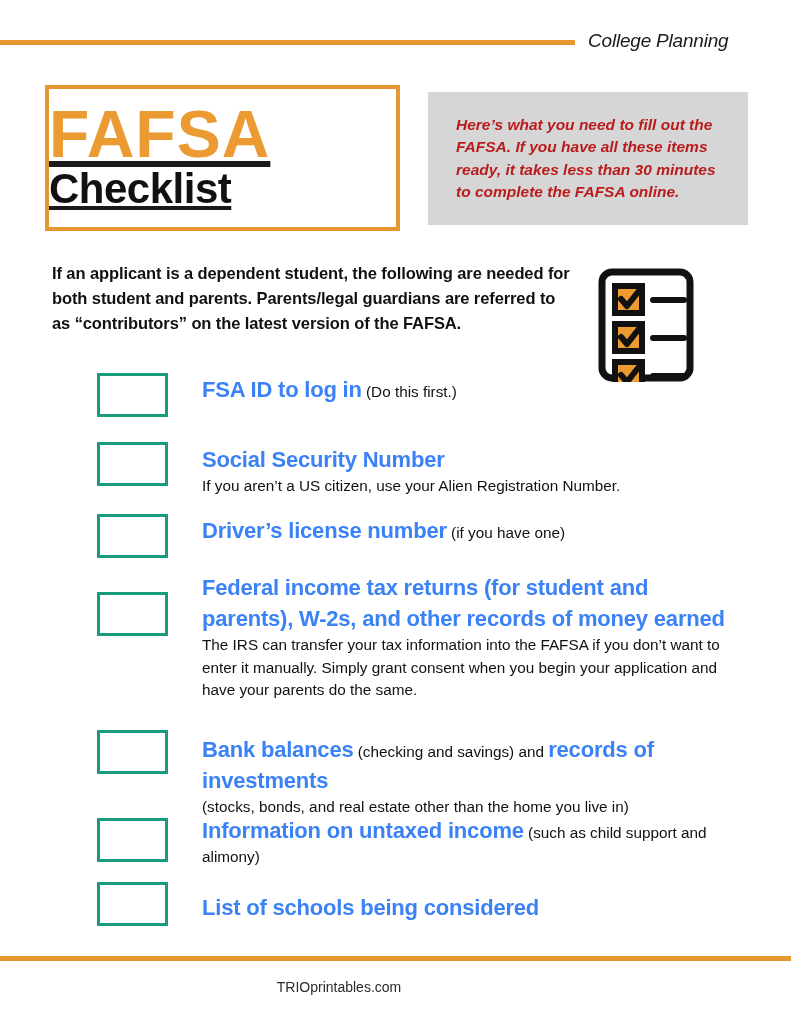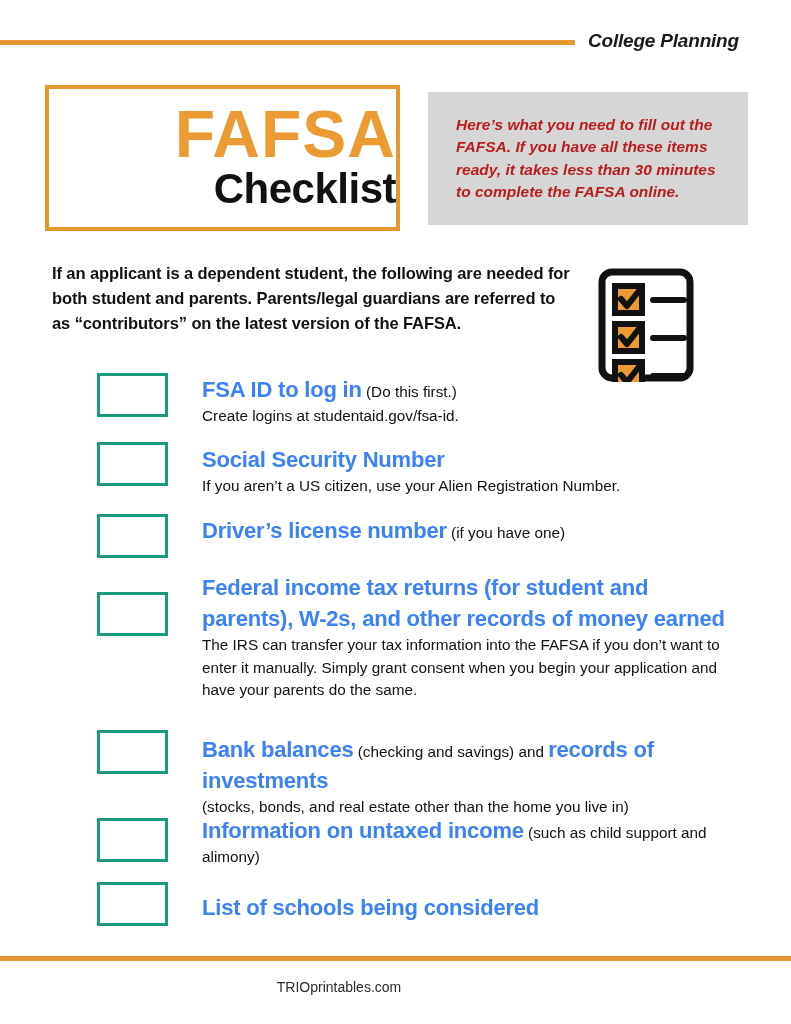--- a/index.html
+++ b/index.html
@@ -23,41 +23,42 @@
     top: 40px;
     width: 575px;
     height: 5px;
     background: #e8962f;
   }
   #header-title {
     position: absolute;
     left: 588px;
     top: 30px;
     font-size: 19px;
-    font-weight: bold;
+    font-weight: normal;
     font-style: italic;
     letter-spacing: -0.2px;
     color: #1a1a1a;
     white-space: nowrap;
   }
 
   
   #title-box {
     position: absolute;
     left: 45px;
     top: 85px;
     width: 355px;
     height: 146px;
     border: 4px solid #e8962f;
     background: #ffffff;
     box-sizing: border-box;
     display: flex;
     flex-direction: column;
-    align-items: flex-end;
+    align-items: flex-start;
     justify-content: center;
+    text-decoration: underline;
   }
   #title-main {
     font-size: 66px;
     font-weight: bold;
     color: #eb9b31;
     letter-spacing: 1px;
     line-height: 0.95;
     margin-top: -2px;
   }
   #title-sub {
@@ -211,21 +212,21 @@
       <rect x="17" y="94" width="27" height="27" fill="#eb9b31" stroke="#111111" stroke-width="6"></rect>
       <path d="M23 107 l6 7 l11 -14" fill="none" stroke="#111111" stroke-width="6" stroke-linecap="round" stroke-linejoin="round"></path>
       <line x1="55" y1="108" x2="86" y2="108" stroke="#111111" stroke-width="6" stroke-linecap="round"></line>
     </g>
   </svg>
 </div>
 
 <div id="checklist">
     <div class="check-row">
       <div class="check-box" style="top: 373px;"></div>
-      <div class="check-text" style="top: 374px;"><span class="t-head">FSA ID to log in</span><span class="t-note"> (Do this first.)</span><span class="t-body">Create logins at studentaid.gov/fsa-id.</span></div>
+      <div class="check-text" style="top: 374px;"><span class="t-head">FSA ID to log in</span><span class="t-note"> (Do this first.)</span></div>
     </div>
     <div class="check-row">
       <div class="check-box" style="top: 442px;"></div>
       <div class="check-text" style="top: 444px;"><span class="t-head">Social Security Number</span><span class="t-body">If you aren’t a US citizen, use your Alien Registration Number.</span></div>
     </div>
     <div class="check-row">
       <div class="check-box" style="top: 514px;"></div>
       <div class="check-text" style="top: 515px;"><span class="t-head">Driver’s license number</span><span class="t-note"> (if you have one)</span></div>
     </div>
     <div class="check-row">

